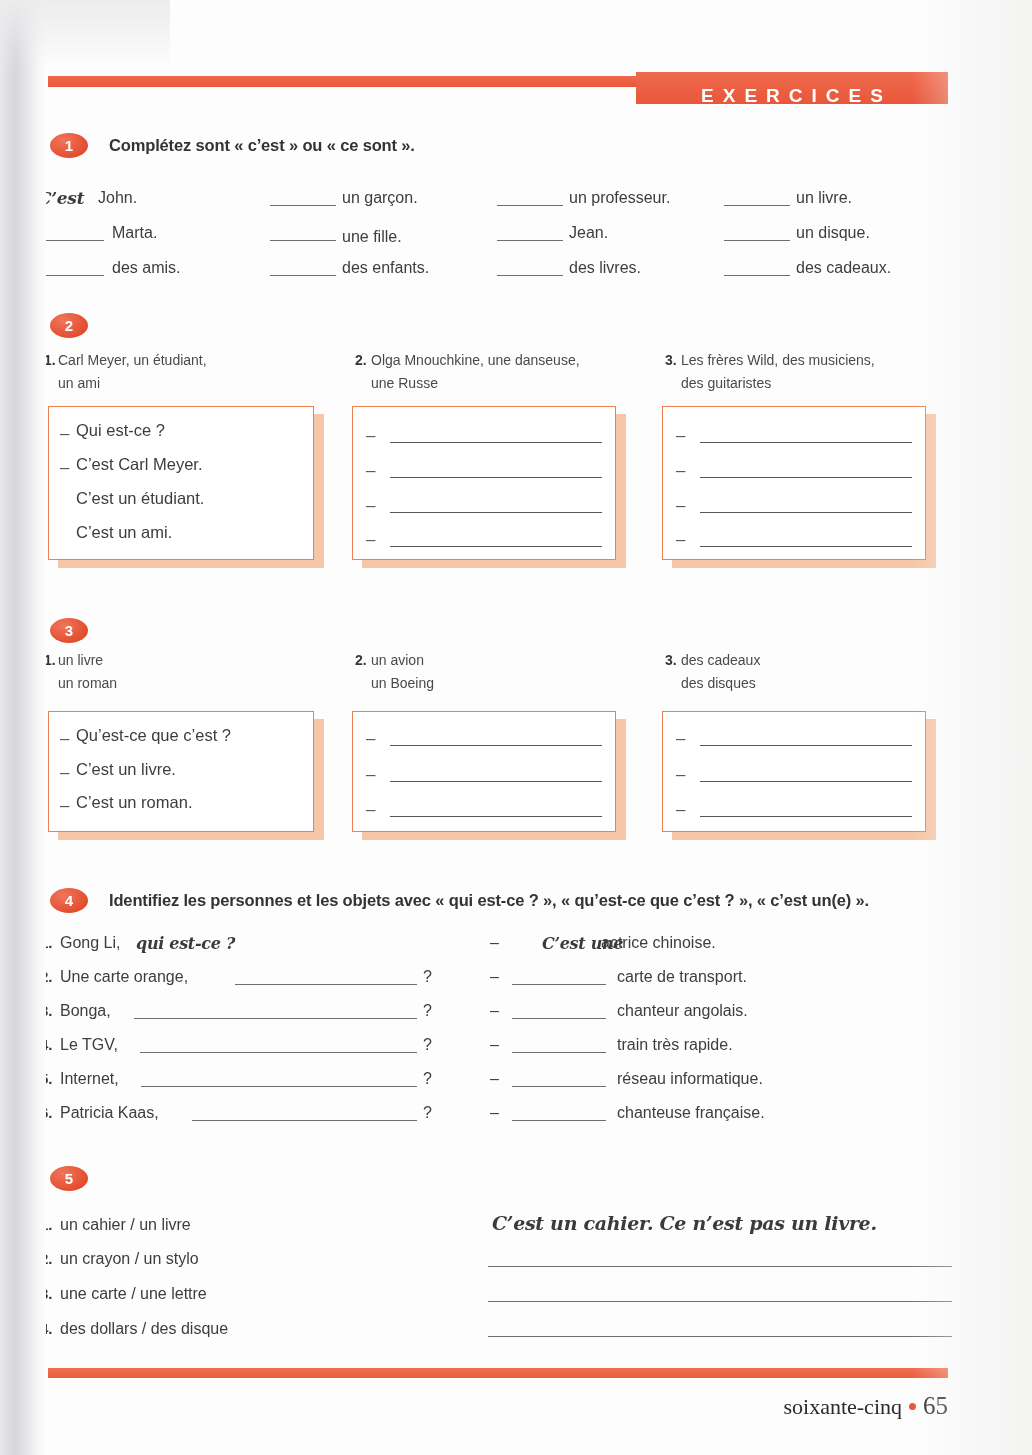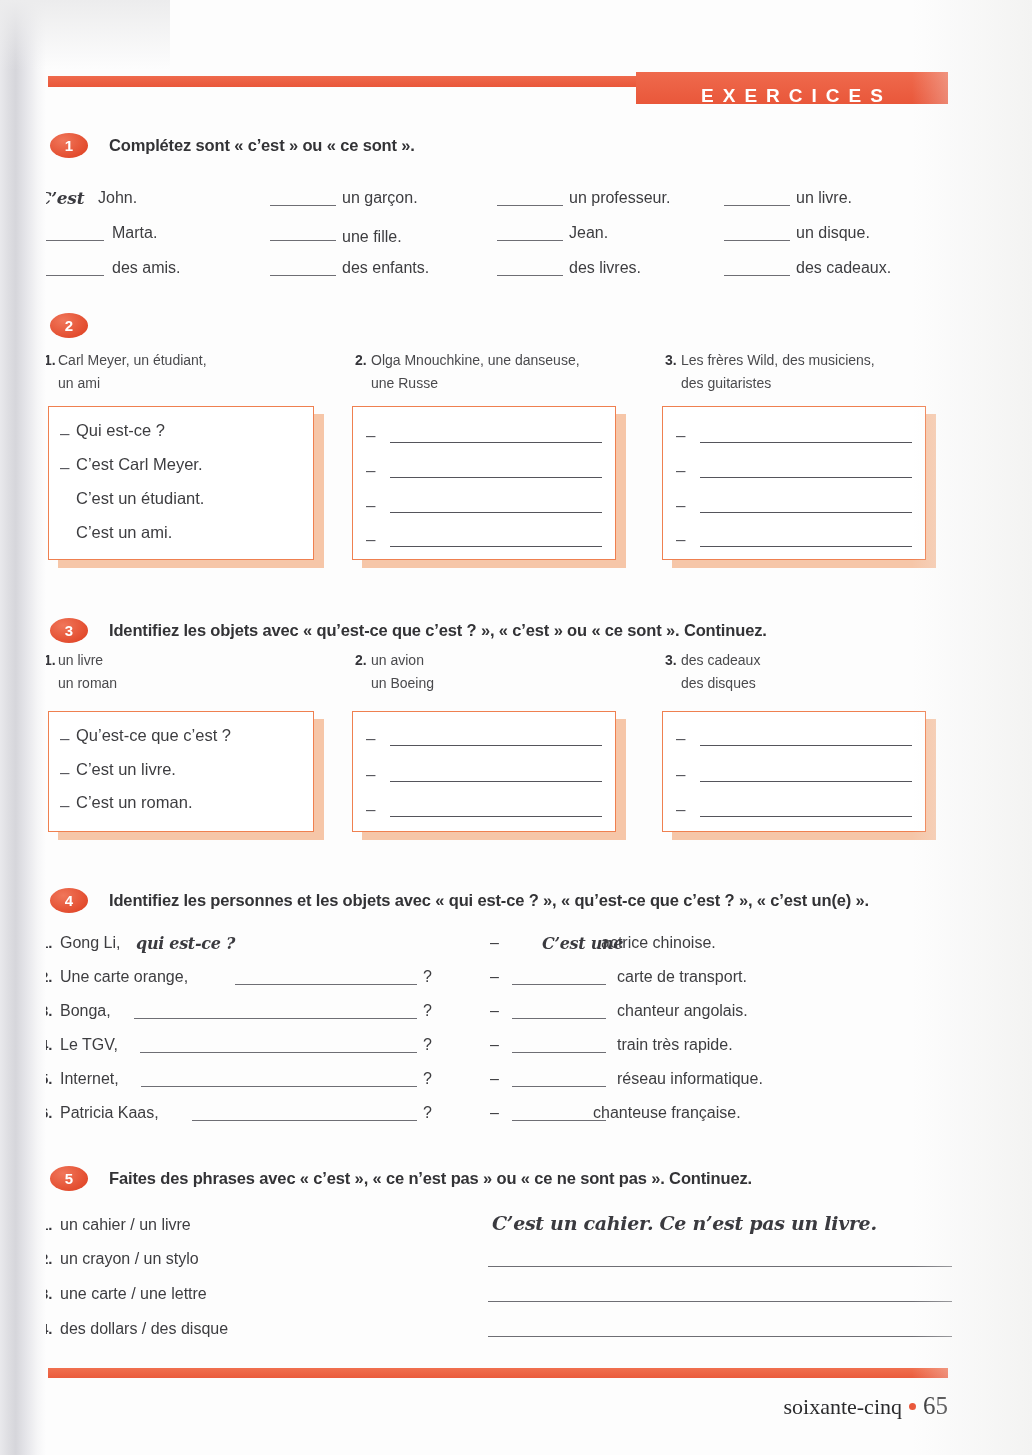--- a/index.html
+++ b/index.html
@@ -259,21 +259,20 @@
   <div class="ansline" style="left:700px; top:442px; width:212px;"></div>
   <div class="dash" style="left:676px; top:462px;">–</div>
   <div class="ansline" style="left:700px; top:477px; width:212px;"></div>
   <div class="dash" style="left:676px; top:497px;">–</div>
   <div class="ansline" style="left:700px; top:512px; width:212px;"></div>
   <div class="dash" style="left:676px; top:531px;">–</div>
   <div class="ansline" style="left:700px; top:546px; width:212px;"></div>
 
   <div class="ex-head" style="left:50px; top:618px;">
     <span class="ex-badge">3</span>
-    <span class="ex-title">Identifiez les objets avec « qu’est-ce que c’est ? », « c’est » ou « ce sont ». Continuez.</span>
   </div>
 
   <div class="txt small num-lbl" style="left:44px; top:652px;">1.</div>
   <div class="txt small" style="left:58px; top:652px;">un livre</div>
   <div class="txt small" style="left:58px; top:675px;">un roman</div>
 
   <div class="txt small num-lbl" style="left:355px; top:652px;">2.</div>
   <div class="txt small" style="left:371px; top:652px;">un avion</div>
   <div class="txt small" style="left:371px; top:675px;">un Boeing</div>
 
@@ -351,25 +350,24 @@
   <div class="txt" style="left:490px; top:1070px;">–</div>
   <div class="blank" style="left:512px; top:1086px; width:94px;"></div>
   <div class="txt" style="left:617px; top:1070px;">réseau informatique.</div>
 
   <div class="txt num-lbl" style="left:40px; top:1104px; font-size:15px;">6.</div>
   <div class="txt" style="left:60px; top:1104px;">Patricia Kaas,</div>
   <div class="blank" style="left:192px; top:1120px; width:225px;"></div>
   <div class="txt" style="left:423px; top:1104px;">?</div>
   <div class="txt" style="left:490px; top:1104px;">–</div>
   <div class="blank" style="left:512px; top:1120px; width:94px;"></div>
-  <div class="txt" style="left:593px; top:1104px;">chanteuse française.</div>
+  <div class="txt" style="left:617px; top:1104px;">chanteuse française.</div>
 
   <div class="ex-head" style="left:50px; top:1166px;">
     <span class="ex-badge">5</span>
-    <span class="ex-title">Faites des phrases avec « c’est », « ce n’est pas » ou « ce ne sont pas ». Continuez.</span>
   </div>
 
   <div class="txt num-lbl" style="left:40px; top:1216px; font-size:15px;">1.</div>
   <div class="txt" style="left:60px; top:1216px;">un cahier / un livre</div>
   <div class="txt script" style="left:492px; top:1212px; font-size:19px;">C’est un cahier. Ce n’est pas un livre.</div>
 
   <div class="txt num-lbl" style="left:40px; top:1250px; font-size:15px;">2.</div>
   <div class="txt" style="left:60px; top:1250px;">un crayon / un stylo</div>
   <div class="blank" style="left:488px; top:1266px; width:464px;"></div>
 

